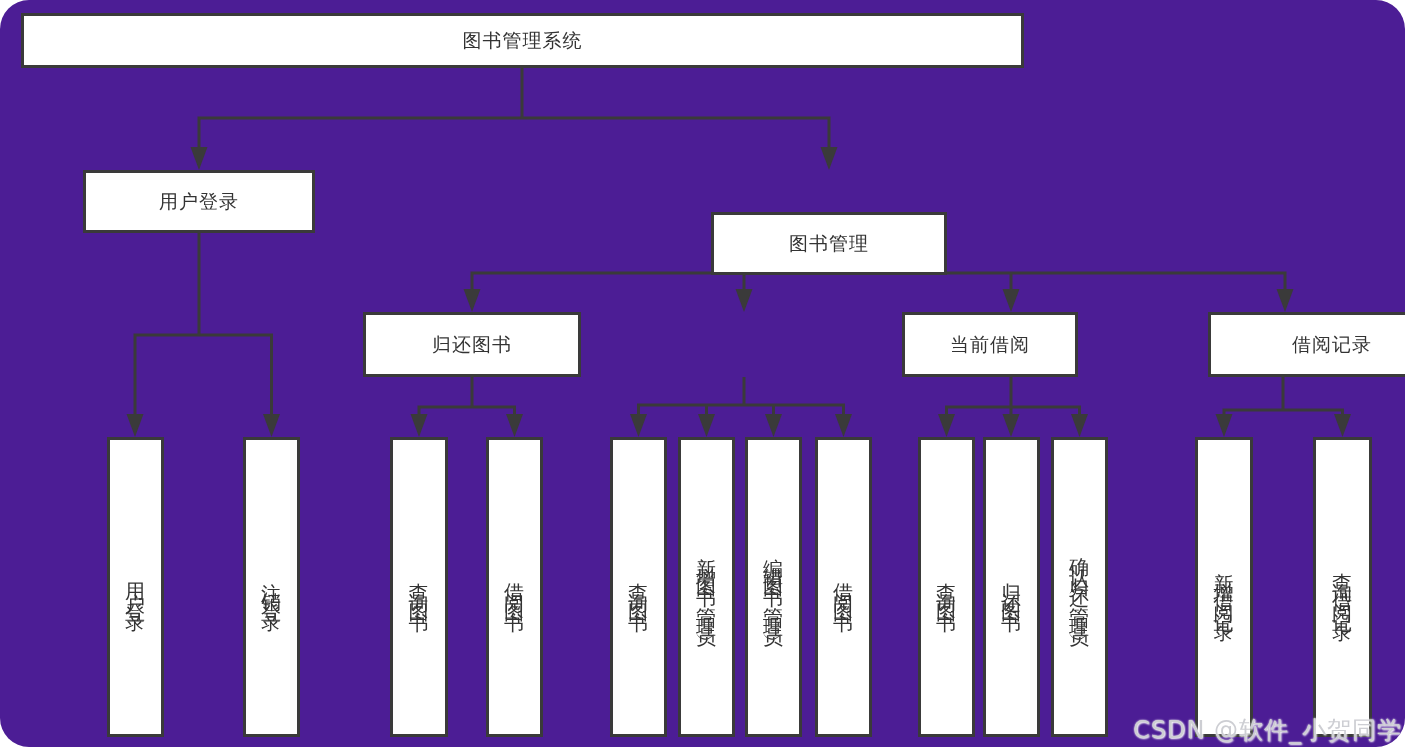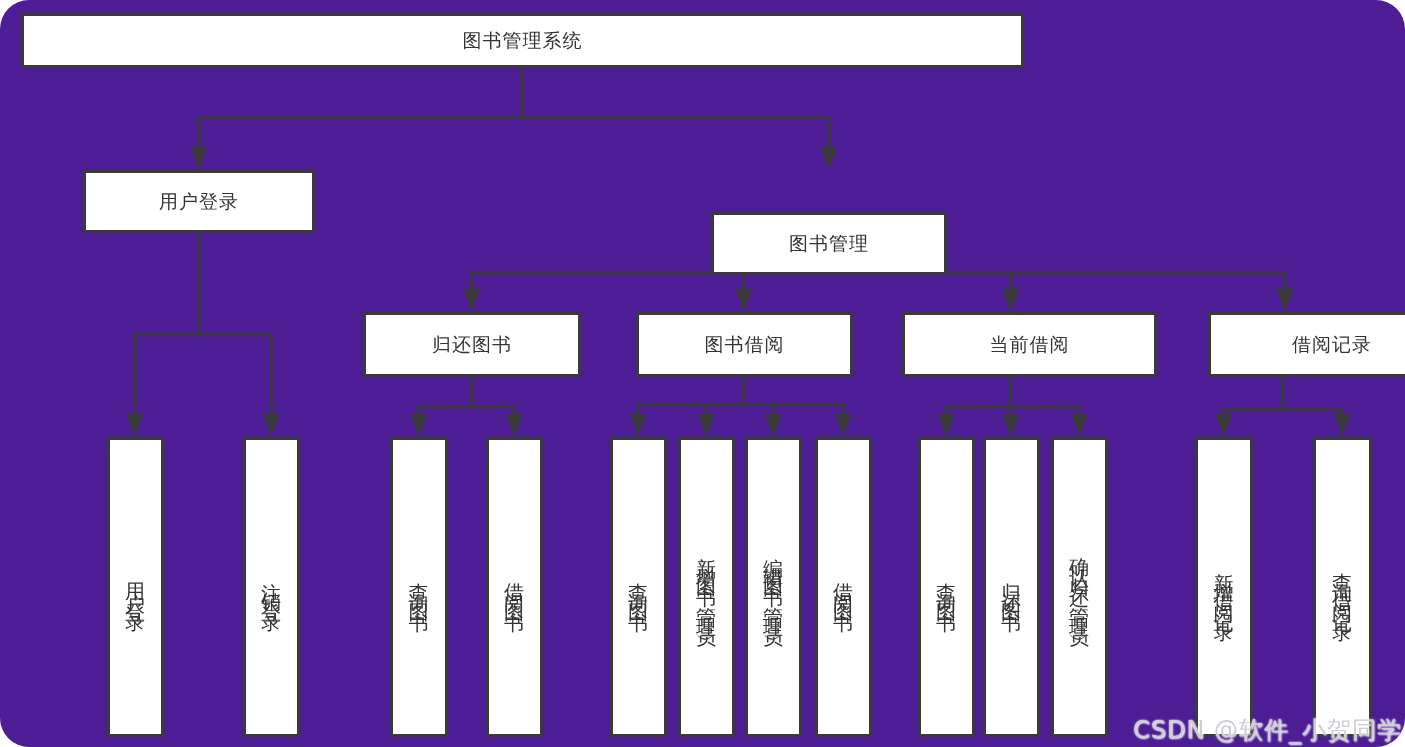--- a/index.html
+++ b/index.html
@@ -77,24 +77,21 @@
   <div class="box" style="left:83px; top:170px; width:232px; height:63px;">
     <span class="hlabel">用户登录</span>
   </div>
   <div class="box" style="left:711px; top:170px; width:236px; height:63px;margin-top:42px;">
     <span class="hlabel">图书管理</span>
   </div>
 
   <div class="box" style="left:363px; top:312px; width:218px; height:65px;">
     <span class="hlabel">归还图书</span>
   </div>
-  <div class="box" style="left:636px; top:312px; width:217px; height:65px;">
-    <span class="hlabel">图书借阅</span>
-  </div>
-  <div class="box" style="left:902px; top:312px; width:255px; height:65px;">
+  <div class="box" style="left:902px; top:312px; width:176px; height:65px;">
     <span class="hlabel">当前借阅</span>
   </div>
   <div class="box" style="left:1208px; top:312px; width:248px; height:65px;">
     <span class="hlabel">借阅记录</span>
   </div>
 
   <div class="box leaf" style="left:107px; top:437px; width:57px; height:300px;">
     <span class="vlabel">用户登录</span>
   </div>
   <div class="box leaf" style="left:243px; top:437px; width:57px; height:300px;">

